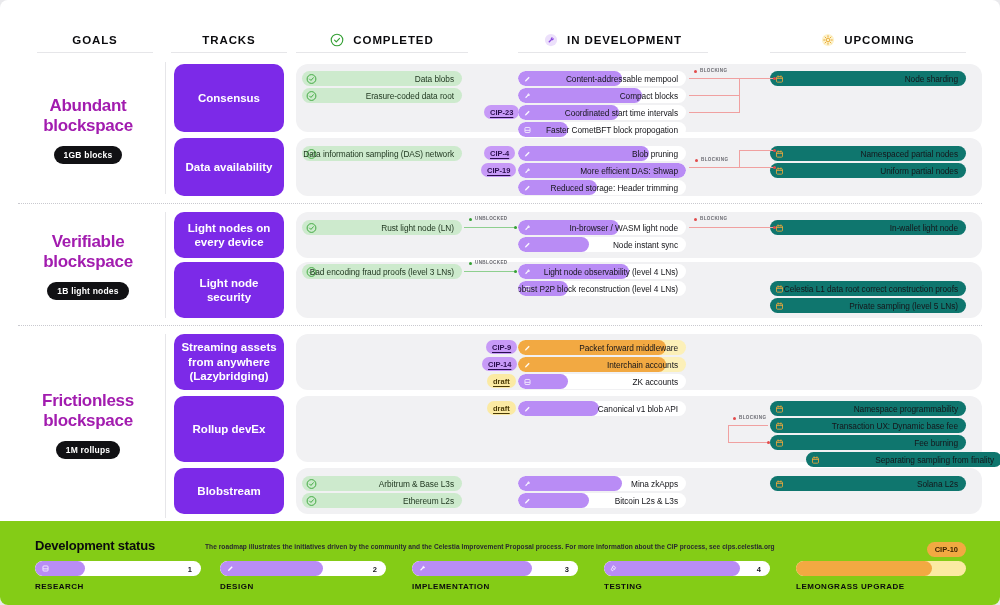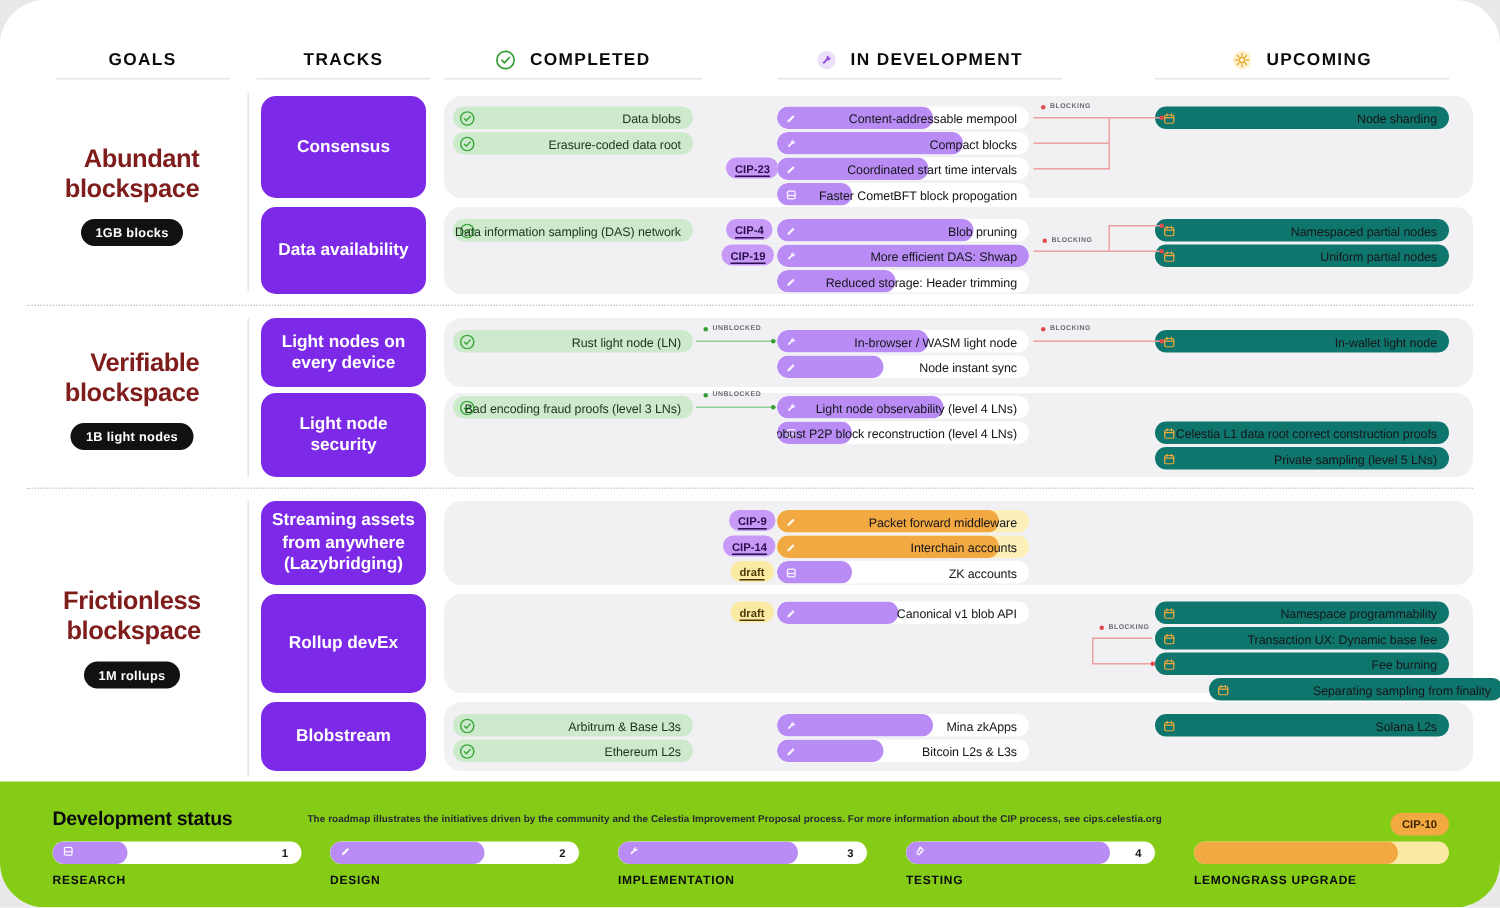--- a/index.html
+++ b/index.html
@@ -6,21 +6,21 @@
   html, body {
     width: 1000px; height: 605px;
     background: #e9e9ec;
     font-family: "Liberation Sans", sans-serif;
     overflow: hidden;
   }
   .page {
     position: relative;
     width: 1000px; height: 605px;
     background: #ffffff;
-    border-radius: 30px;
+    border-radius: 8px;
     overflow: hidden;
   }
 
   
   .headers { position: absolute; top: 28px; left: 0; width: 1000px; height: 26px; }
   .col-head {
     position: absolute; top: 0; height: 24px;
     display: flex; align-items: center; justify-content: center; gap: 9px;
     font-size: 11.5px; font-weight: bold; letter-spacing: 0.9px; color: #0b0b0e;
   }
@@ -28,21 +28,21 @@
 
   .hicon { width: 14px; height: 14px; flex: 0 0 14px; display:block; }
 
   
   .goal {
     position: absolute; left: 8px; width: 160px;
     display: flex; flex-direction: column; align-items: center; justify-content: center;
     gap: 10px;
   }
   .goal-title {
-    font-size: 17px; font-weight: bold; line-height: 1.18; text-align: right; color: #7f1d1d;
+    font-size: 17px; font-weight: bold; line-height: 1.18; text-align: center; color: #a21caf;
     letter-spacing: -0.3px;
   }
   .goal-chip {
     background: #111114; color: #ffffff; border-radius: 999px;
     font-size: 8.5px; font-weight: bold; padding: 4px 10px; letter-spacing: .2px;
   }
   .goal-sep { position: absolute; left: 18px; width: 964px; height: 0;
               border-top: 1px dotted #c9c9cf; }
   .vrule { position: absolute; left: 165px; width: 1px; background: #e6e6e9; }
 

